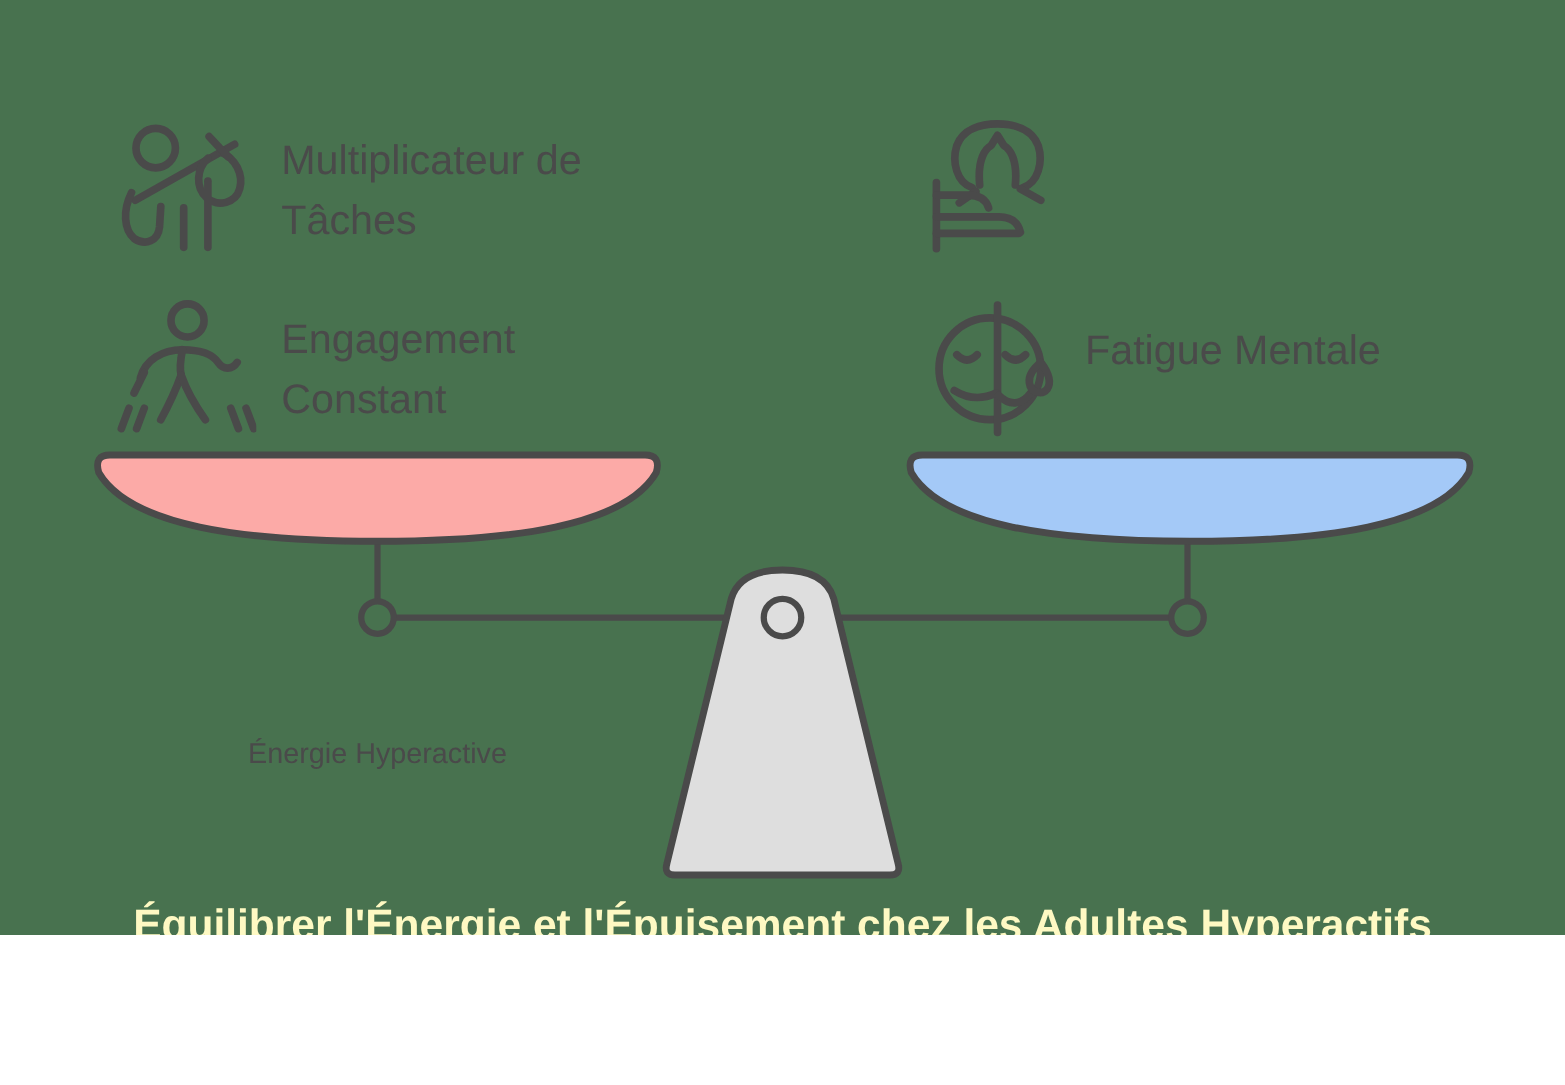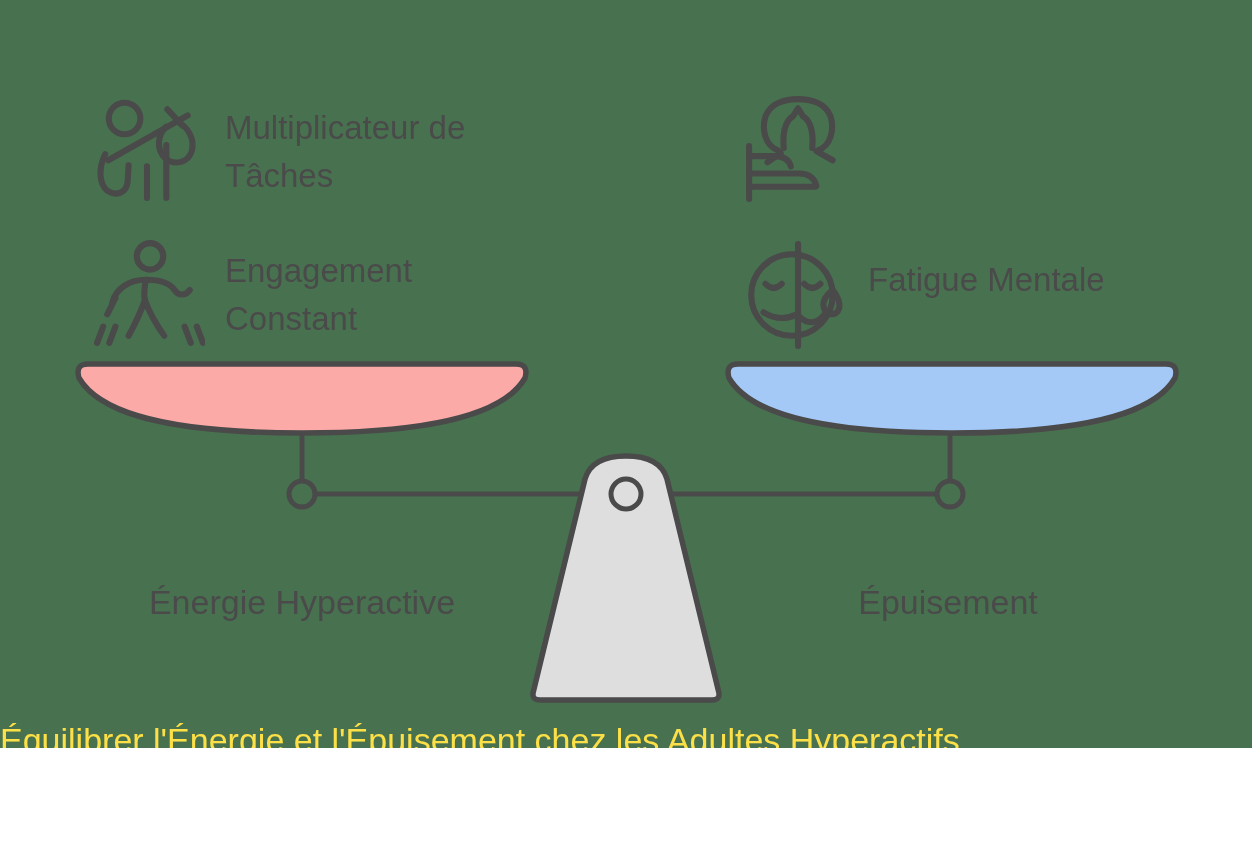--- a/index.html
+++ b/index.html
@@ -12,33 +12,34 @@
     color:#4A4A4A;
   }
   .abs{position:absolute;}
   .feature-label{
     font-size:33px;
     line-height:48px;
     font-weight:500;
     color:#4A4A4A;
   }
   .pan-label{
-    font-size:34px;
+    font-size:23px;
     line-height:48px;
     font-weight:500;
     color:#4A4A4A;
     transform:translateX(-50%);
     white-space:nowrap;
   }
   .title{
     left:0;right:0;
+    text-align:center;
     font-size:34px;
     line-height:44px;
-    font-weight:400;
-    color:#fde047;
+    font-weight:700;
+    color:#fef9c3;
     white-space:nowrap;
   }
   svg{display:block;}
   .icon path, .icon circle, .icon line{
     fill:none;
     stroke:#4A4A4A;
     stroke-width:6;
     stroke-linecap:round;
     stroke-linejoin:round;
   }
@@ -111,17 +112,16 @@
     <path d="M 57 6 V 106"></path>
     <path d="M 25 45 Q 33 53 41 45"></path>
     <path d="M 63 45 Q 71 53 79 45"></path>
     <path d="M 23 73 Q 39 83 56 75"></path>
     <path d="M 58 77 C 66 85 76 85 83 75"></path>
     <path d="M 91 51 C 97 59 100 66 96 72 C 92 77 83 75 82 67 C 81 60 86 55 91 51 Z"></path>
   </svg>
   <div class="abs feature-label" style="left:868px;top:256px;white-space:nowrap">Fatigue Mentale</div>
 
   <div class="abs pan-label" style="left:302px;top:578px">Énergie Hyperactive</div>
-  <div class="abs pan-label" style="left:948px;top:578px">Épuisement</div>
 
   <div class="abs title" style="top:718px">Équilibrer l'Énergie et l'Épuisement chez les Adultes Hyperactifs</div>
 
 </div>
 
 </body></html>

